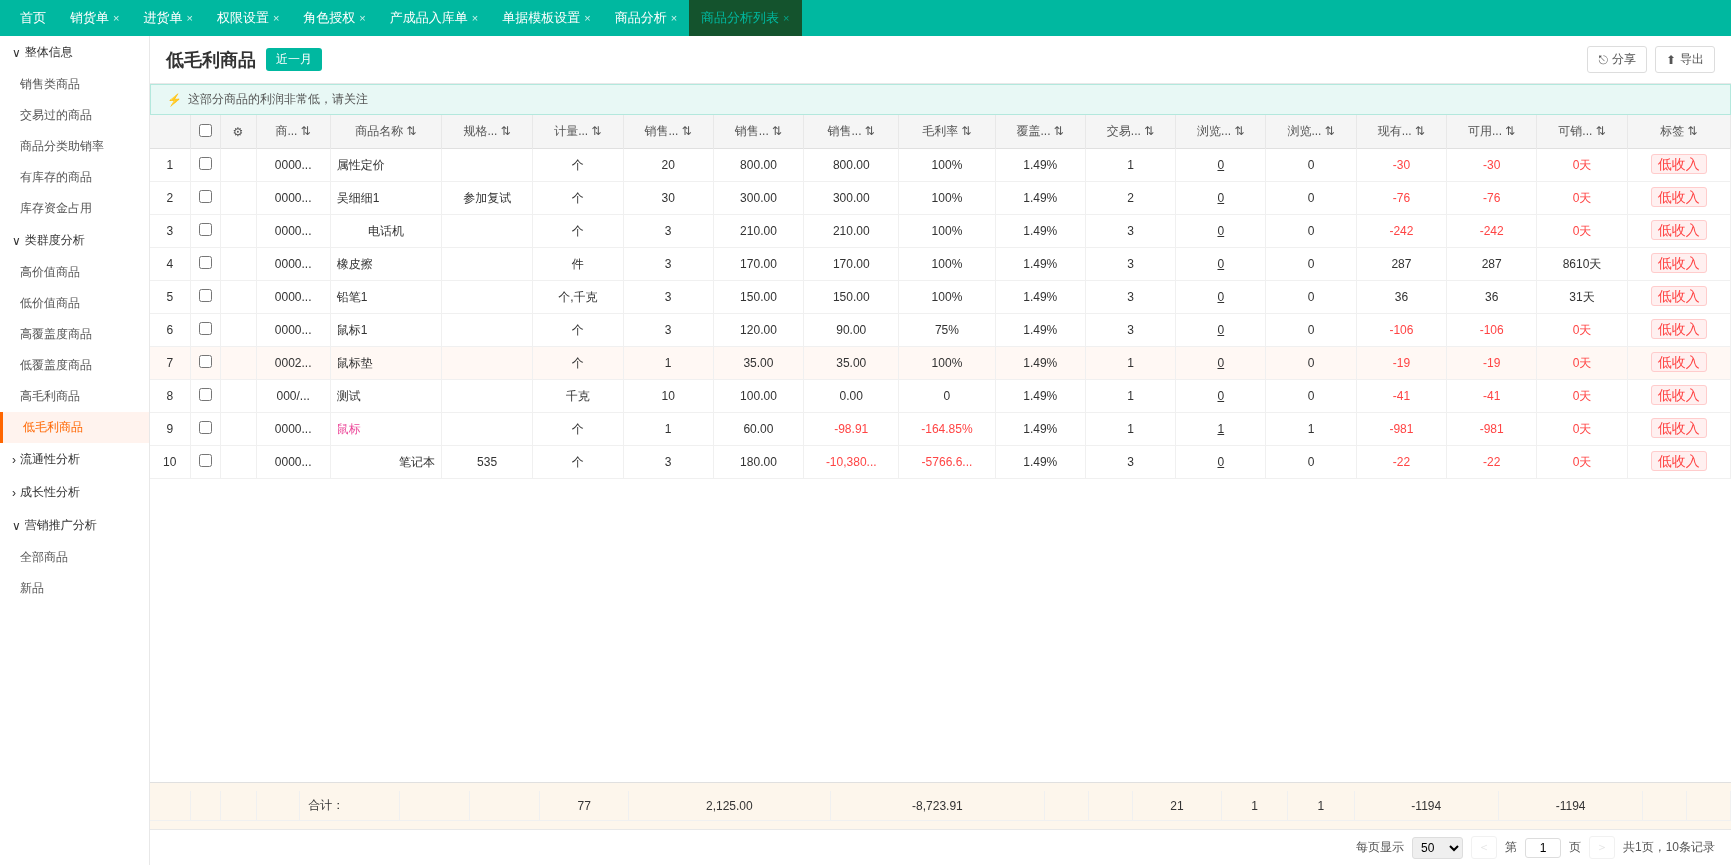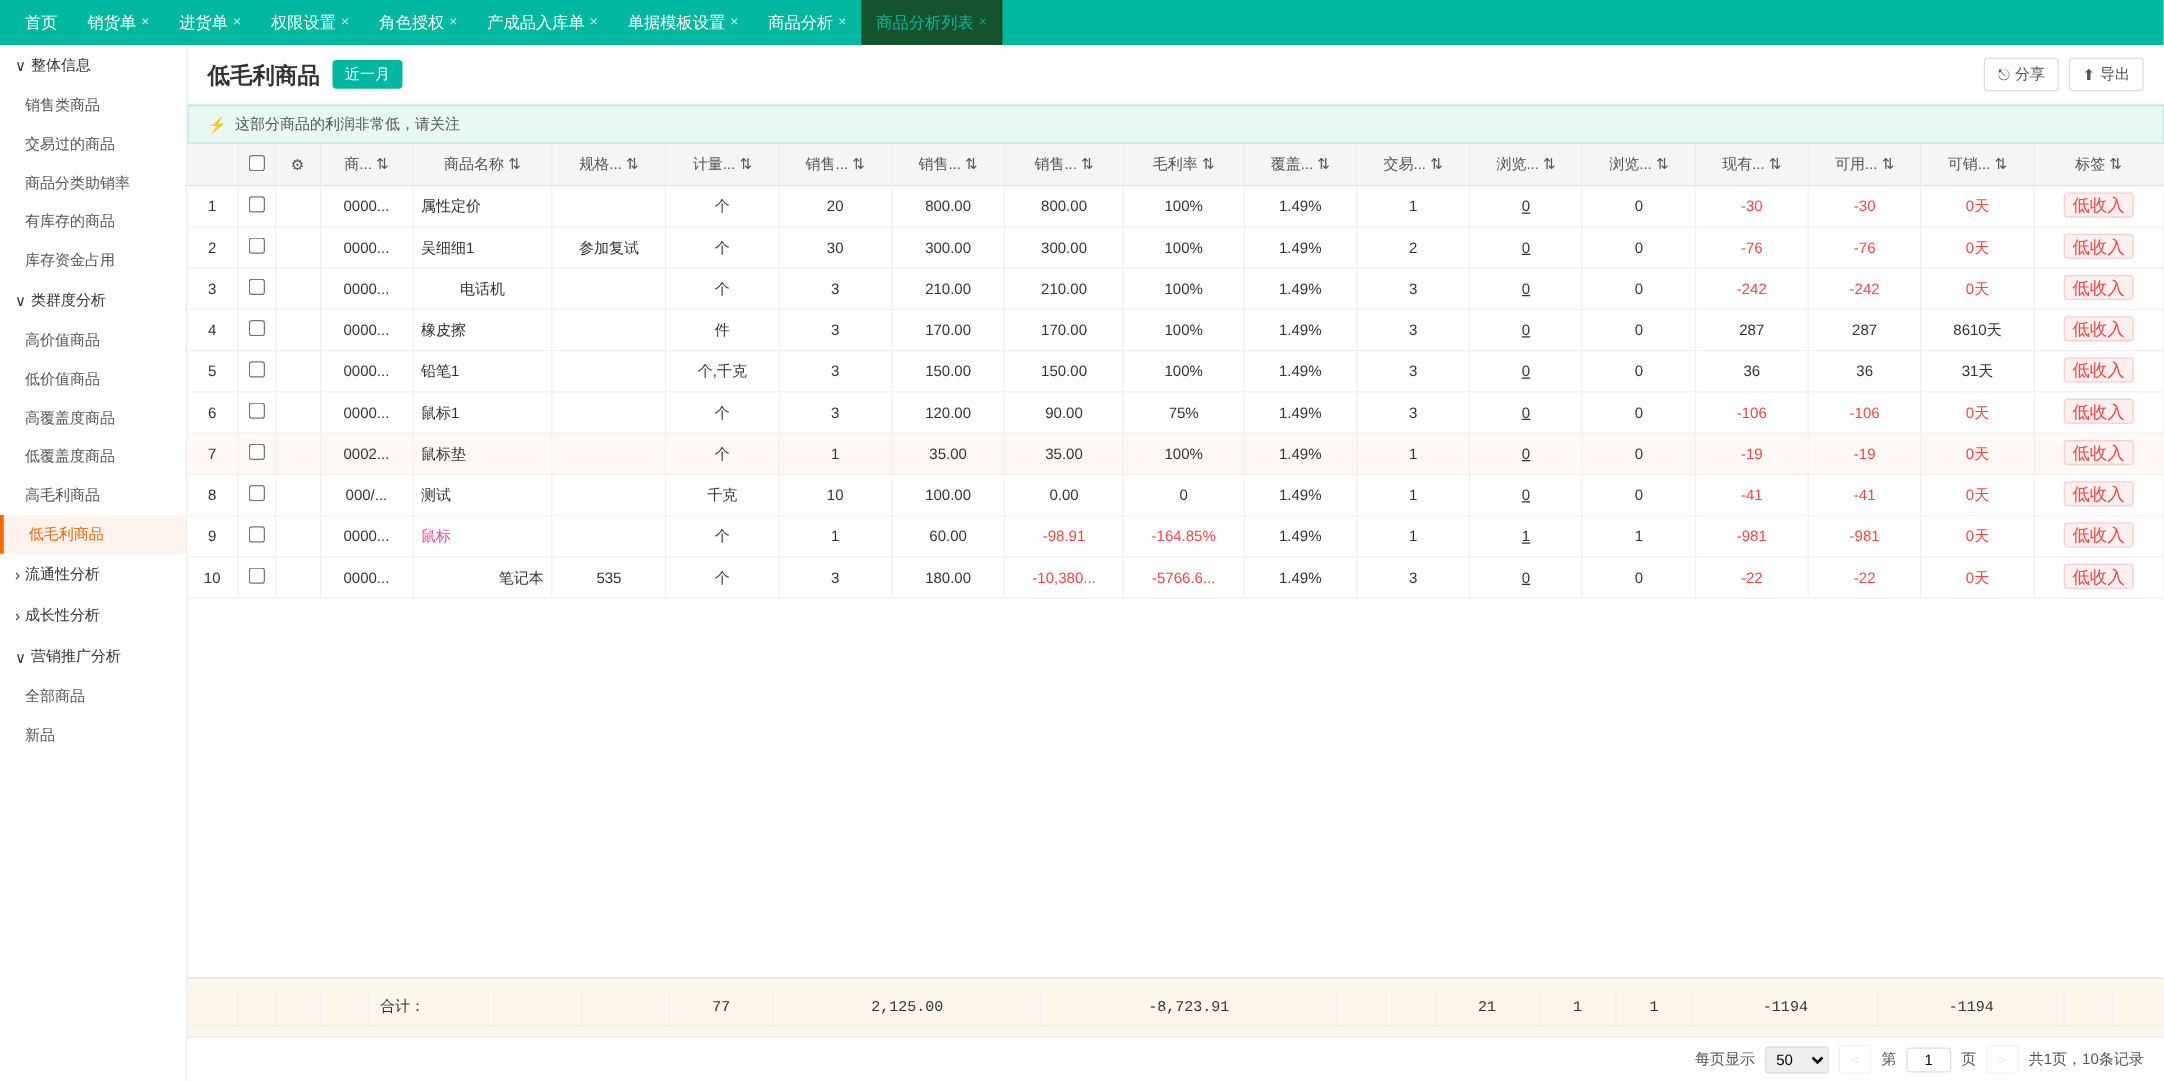--- a/index.html
+++ b/index.html
@@ -189,21 +189,20 @@
     .col-settings { width: 36px; }
 
     
     .footer-summary {
       border-top: 1px solid #e0e0e0;
       background: #fdf6ec;
       padding: 8px 0;
     }
     .footer-summary table {
       font-size: 12px;
-      font-family: Liberation Mono, monospace;
     }
     .footer-summary td {
       padding: 6px 6px;
       color: #333;
       border-right: 1px solid #f0f0f0;
       text-align: center;
     }
 
     
     .pagination-bar {

